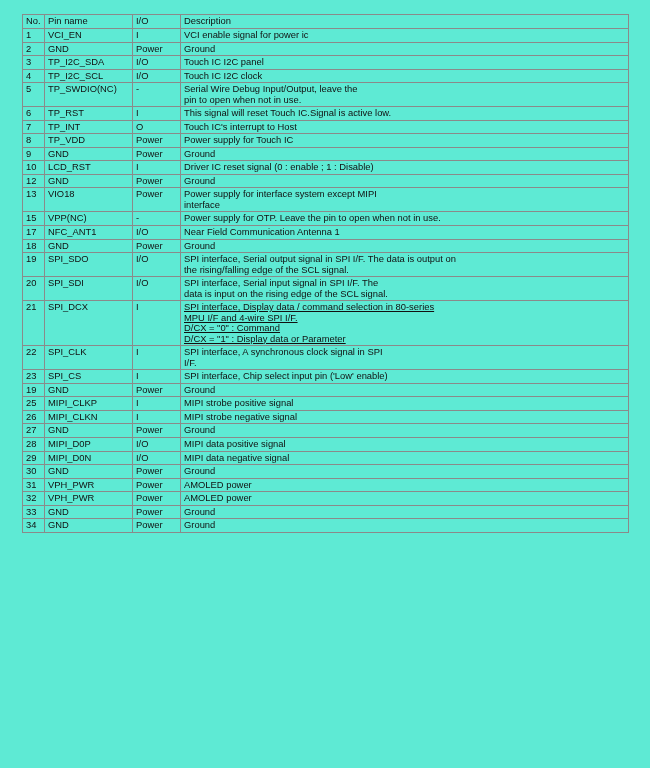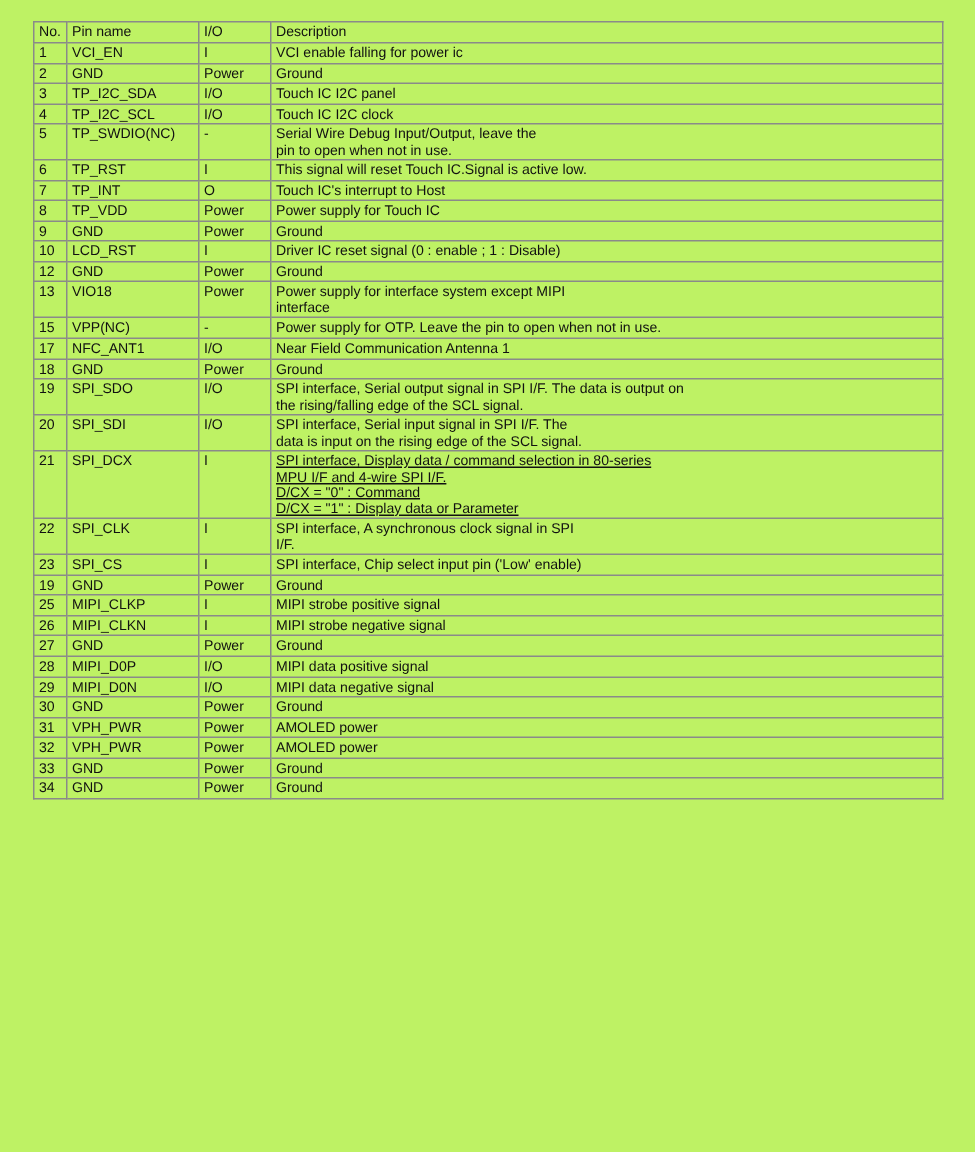--- a/index.html
+++ b/index.html
@@ -11,21 +11,21 @@
     width: 650px;
     height: 768px;
     font-family: "Liberation Sans", sans-serif;
     color: #000000;
     overflow: hidden;
   }
   #page {
     position: relative;
     width: 650px;
     height: 768px;
-    background: #bef264;
+    background: #5eead4;
     box-sizing: border-box;
     padding: 14px 22px 0 22px;
   }
   table.pin-table {
     border-collapse: collapse;
     width: 606px;
     table-layout: fixed;
     font-size: 9.4px;
     line-height: 1.12;
   }
@@ -75,21 +75,21 @@
         <th>Pin name</th>
         <th class="cell-io">I/O</th>
         <th>Description</th>
       </tr>
     </thead>
     <tbody>
       <tr>
         <td>1</td>
         <td>VCI_EN</td>
         <td class="cell-io">I</td>
-        <td>VCI enable falling for power ic</td>
+        <td>VCI enable signal for power ic</td>
       </tr>
       <tr>
         <td>2</td>
         <td>GND</td>
         <td class="cell-io">Power</td>
         <td>Ground</td>
       </tr>
       <tr>
         <td>3</td>
         <td>TP_I2C_SDA</td>

